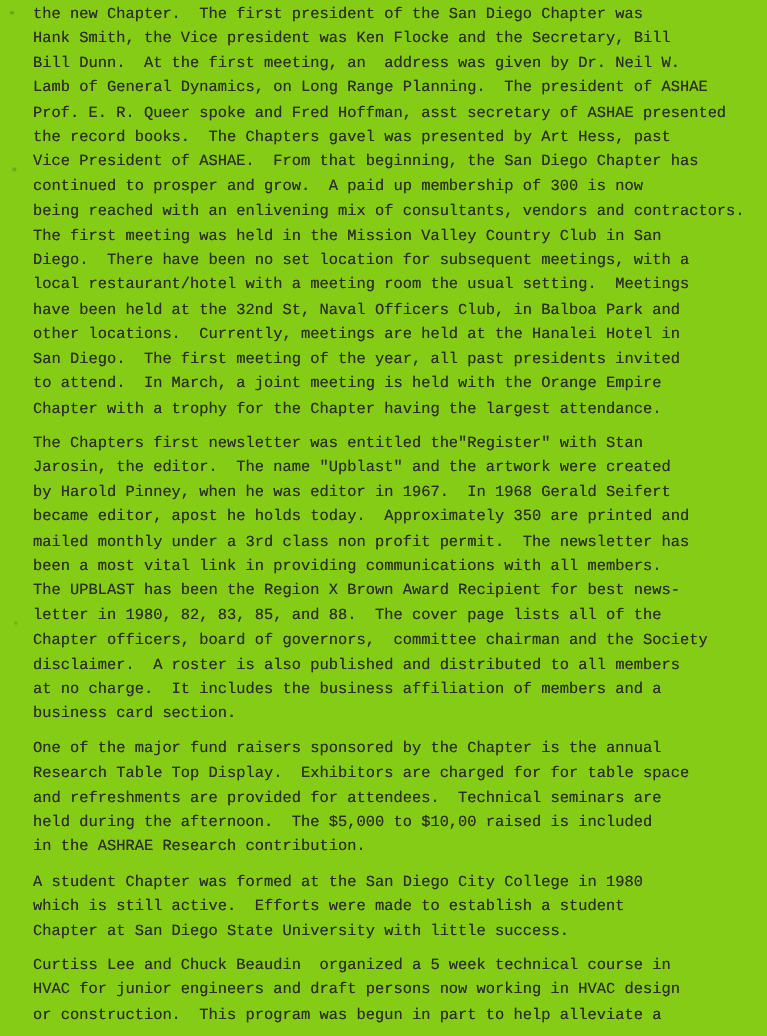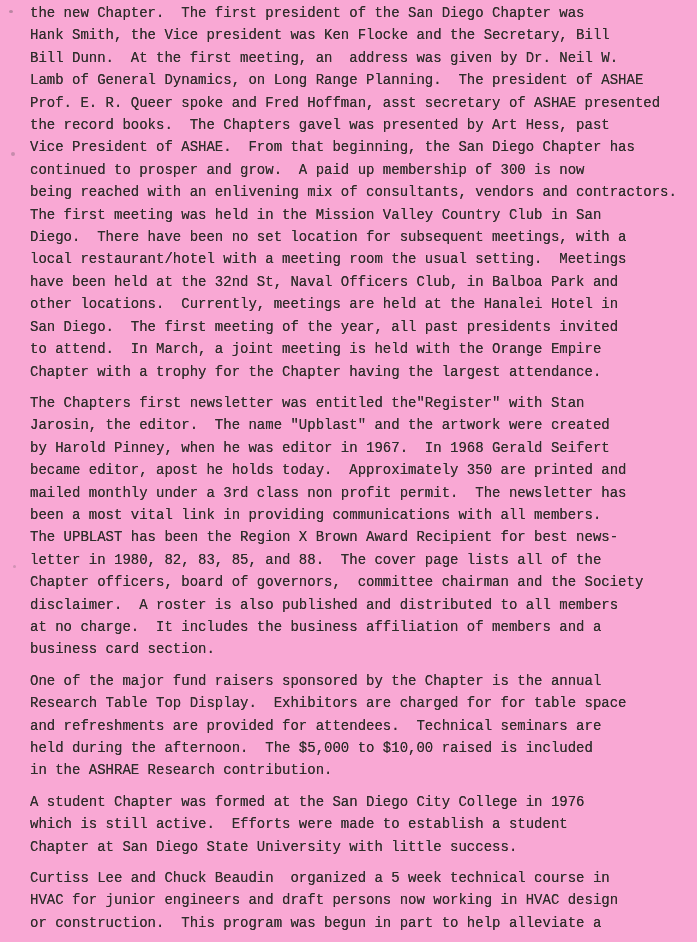--- a/index.html
+++ b/index.html
@@ -6,21 +6,21 @@
     margin: 0;
     padding: 0;
     background: #e9e7e2;
   }
   .page {
     position: relative;
     box-sizing: border-box;
     width: 697px;
     height: 942px;
     margin: 0;
-    background: #f9a8d4;
+    background: #84cc16;
     overflow: hidden;
   }
   .page-inner {
     position: absolute;
     top: 2px;
     left: 30px;
     right: 14px;
     font-family: "Liberation Mono", "DejaVu Sans Mono", monospace;
     font-size: 14px;
     line-height: 22.4px;
@@ -76,20 +76,20 @@
 letter in 1980, 82, 83, 85, and 88.  The cover page lists all of the
 Chapter officers, board of governors,  committee chairman and the Society
 disclaimer.  A roster is also published and distributed to all members
 at no charge.  It includes the business affiliation of members and a
 business card section.</p>
     <p class="para">One of the major fund raisers sponsored by the Chapter is the annual
 Research Table Top Display.  Exhibitors are charged for for table space
 and refreshments are provided for attendees.  Technical seminars are
 held during the afternoon.  The $5,000 to $10,00 raised is included
 in the ASHRAE Research contribution.</p>
-    <p class="para">A student Chapter was formed at the San Diego City College in 1976
+    <p class="para">A student Chapter was formed at the San Diego City College in 1980
 which is still active.  Efforts were made to establish a student
 Chapter at San Diego State University with little success.</p>
     <p class="para">Curtiss Lee and Chuck Beaudin  organized a 5 week technical course in
 HVAC for junior engineers and draft persons now working in HVAC design
 or construction.  This program was begun in part to help alleviate a</p>
   </div>
 </div>
 
 </body></html>

